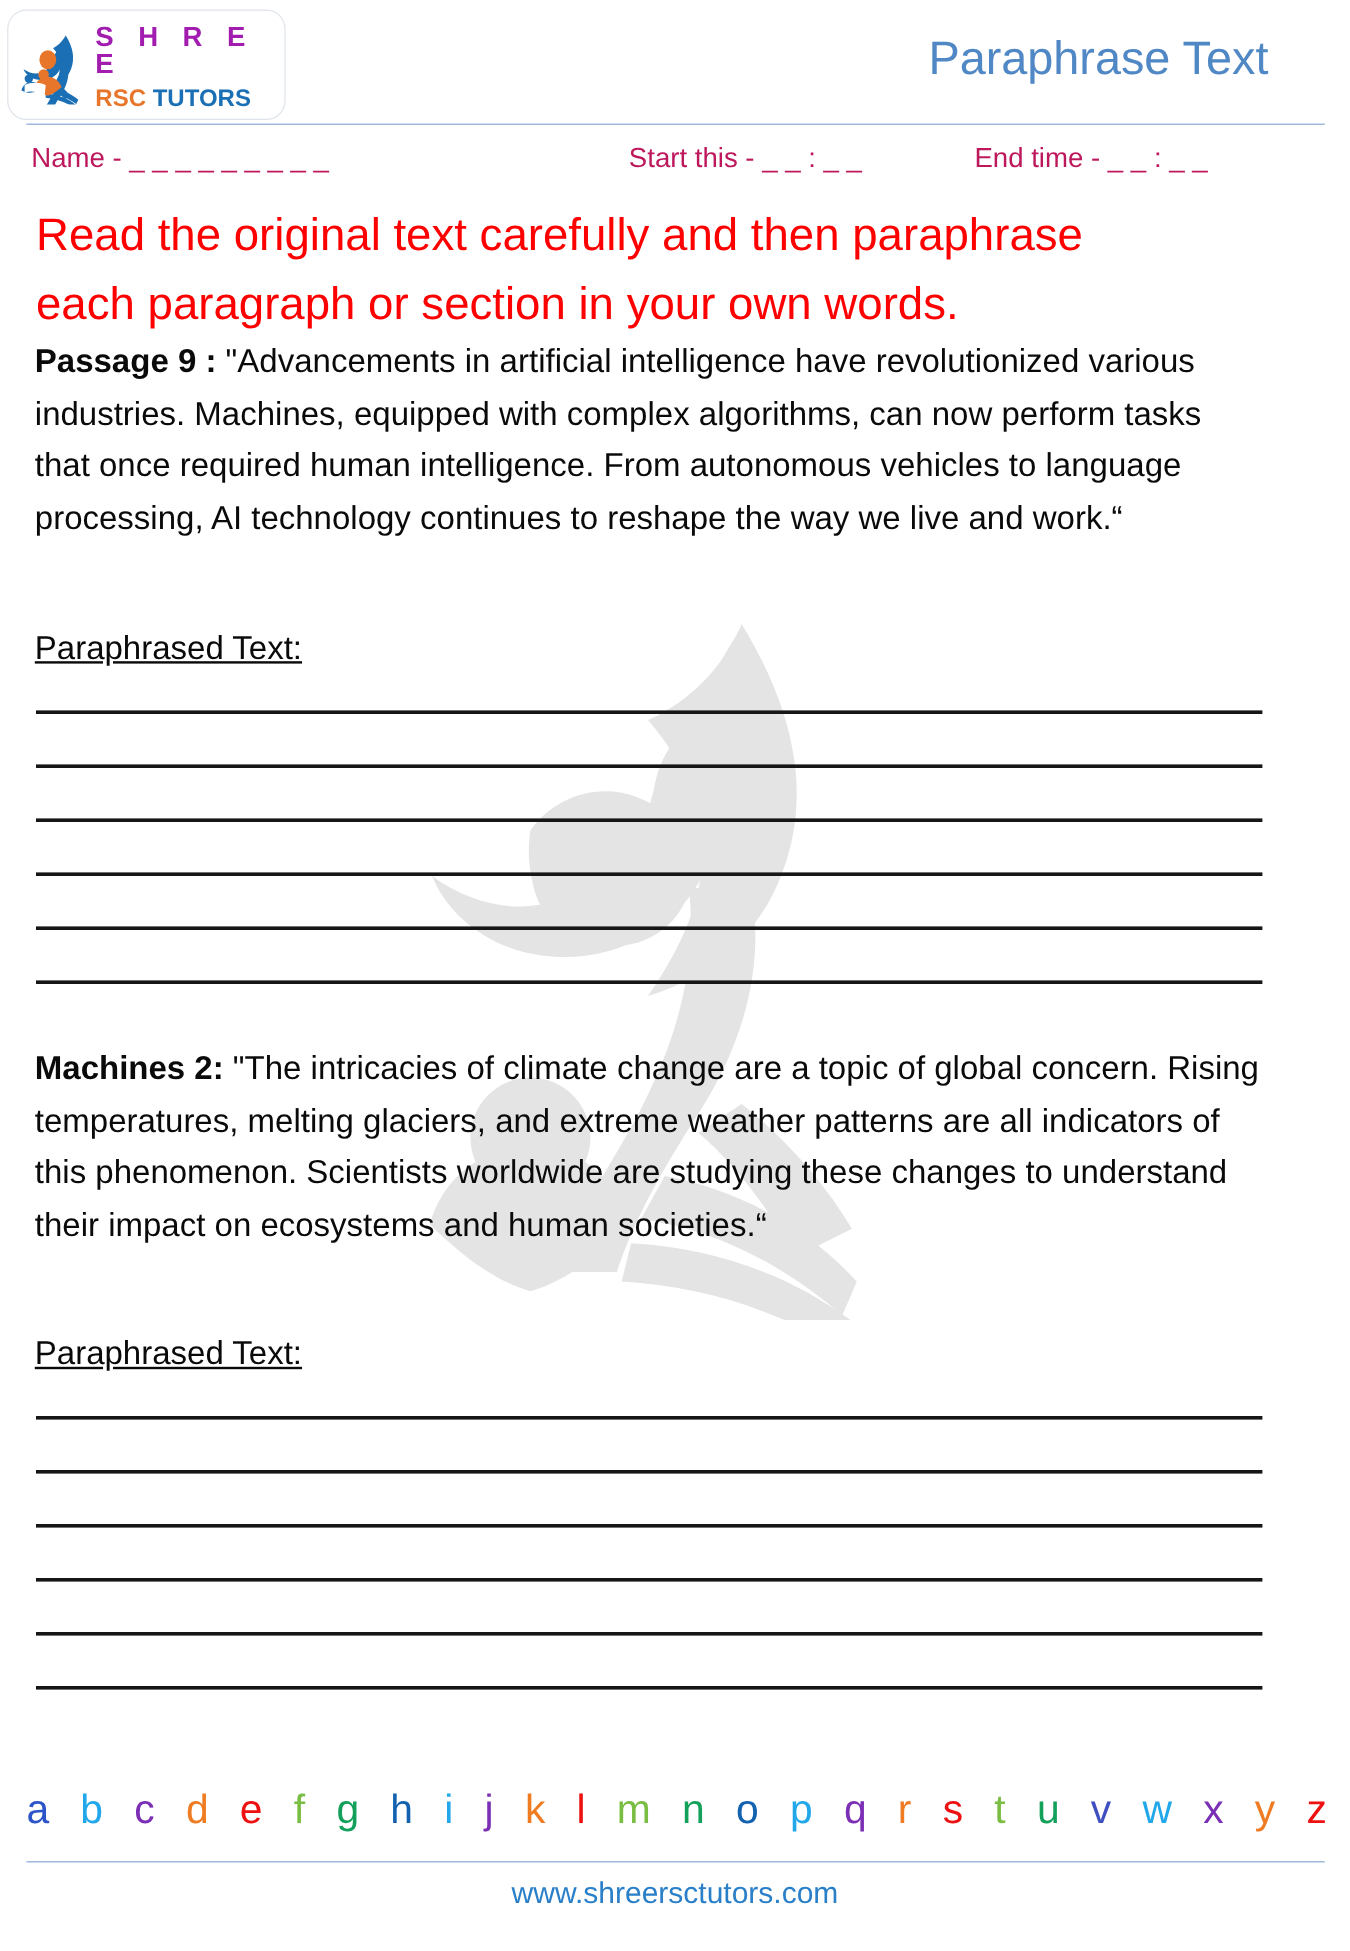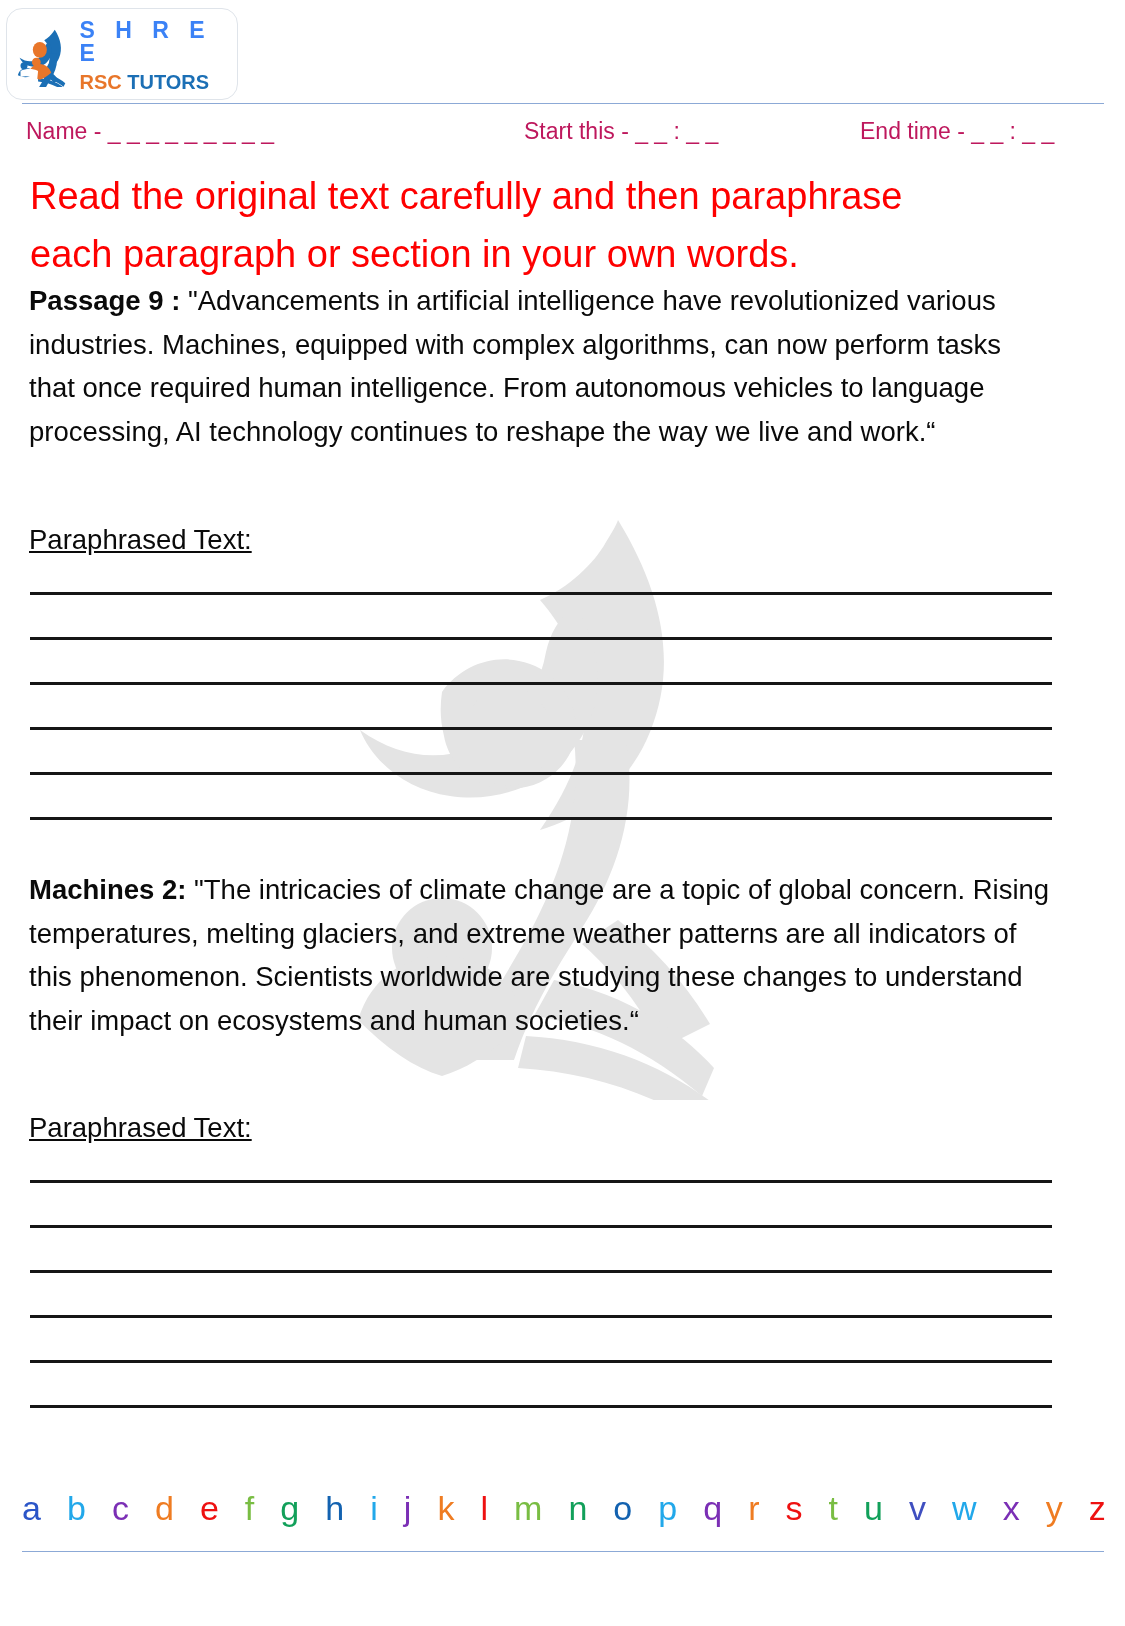--- a/index.html
+++ b/index.html
@@ -61,21 +61,21 @@
     display: flex;
     align-items: center;
     gap: 8px;
   }
   .logo-mark { width: 58px; height: 62px; display:block; }
   .logo-words { display: flex; flex-direction: column; line-height: 1; }
   .logo-shree {
     font-size: 23px;
     font-weight: bold;
     letter-spacing: 7px;
-    color: #3b82f6;
+    color: #a21caf;
     font-family: "Liberation Sans", sans-serif;
   }
   .logo-sub {
     font-size: 20px;
     font-weight: bold;
     margin-top: 7px;
     font-family: "Liberation Sans", sans-serif;
   }
   .logo-rsc { color: #e8762a; }
   .logo-tutors { color: #1b6fb5; }
@@ -107,21 +107,21 @@
     left: 0;
     top: 118px;
     width: 1125px;
     height: 36px;
     color: #be185d;
     font-size: 23px;
     z-index: 2;
   }
   .meta-name { position: absolute; left: 26px; top: 0; white-space: nowrap; }
   .meta-start { position: absolute; left: 524px; top: 0; white-space: nowrap; }
-  .meta-end { position: absolute; left: 860px; top: 0; white-space: nowrap; }
+  .meta-end { position: absolute; left: 812px; top: 0; white-space: nowrap; }
 
   
   .instruction {
     position: absolute;
     left: 30px;
     top: 168px;
     width: 960px;
     color: #fe0000;
     font-size: 38px;
     line-height: 1.52;
@@ -246,20 +246,21 @@
           <circle cx="8" cy="44" r="4" fill="#1b6fb5"></circle>
           <path d="M1 55 c1 -5 5 -8 10 -8 c4 0 8 2 9 6 c-5 4 -11 6 -19 2z" fill="#1b6fb5"></path>
           <path d="M4 50 c6 -3 14 -3 20 0 l-1 10 c-7 -4 -13 -5 -19 -3z" fill="#ffffff"></path>
         </svg>
         <div class="logo-words">
           <div class="logo-shree">S H R E E</div>
           <div class="logo-sub"><span class="logo-rsc">RSC</span><span class="logo-tutors"> TUTORS</span></div>
         </div>
       </div>
     </div>
+    <div class="doc-title">Paraphrase Text</div>
   </div>
   <div class="header-rule"></div>
 
   <div class="meta-row">
     <div class="meta-name">Name - _ _ _ _ _ _ _ _ _</div>
     <div class="meta-start">Start this - _ _ : _ _</div>
     <div class="meta-end">End time - _ _ : _ _</div>
   </div>
 
   <div class="instruction">Read the original text carefully and then paraphrase each paragraph or section in your own words.</div>
@@ -337,14 +338,15 @@
       <span style="color: rgb(121, 189, 67);">t</span>
       <span style="color: rgb(18, 160, 90);">u</span>
       <span style="color: rgb(63, 79, 192);">v</span>
       <span style="color: rgb(34, 168, 234);">w</span>
       <span style="color: rgb(123, 47, 181);">x</span>
       <span style="color: rgb(239, 124, 34);">y</span>
       <span style="color: rgb(238, 17, 17);">z</span>
     </div>
 
   <div class="footer-rule"></div>
+  <div class="footer-url">www.shreersctutors.com</div>
 
 </div>
 
 </body></html>

